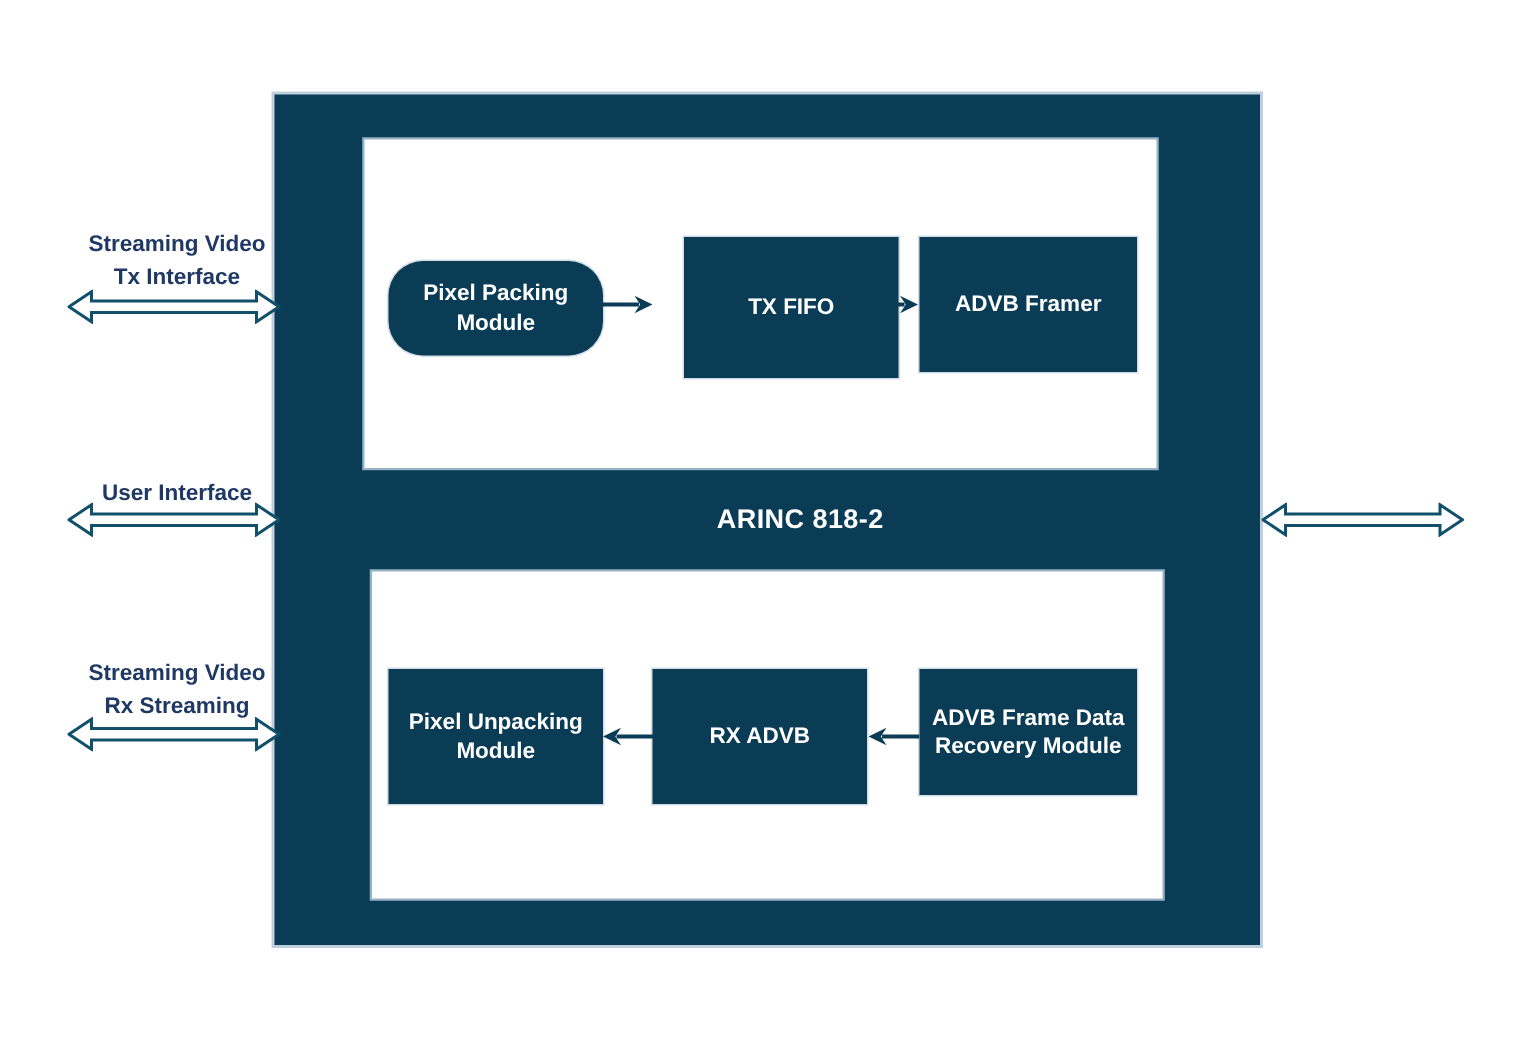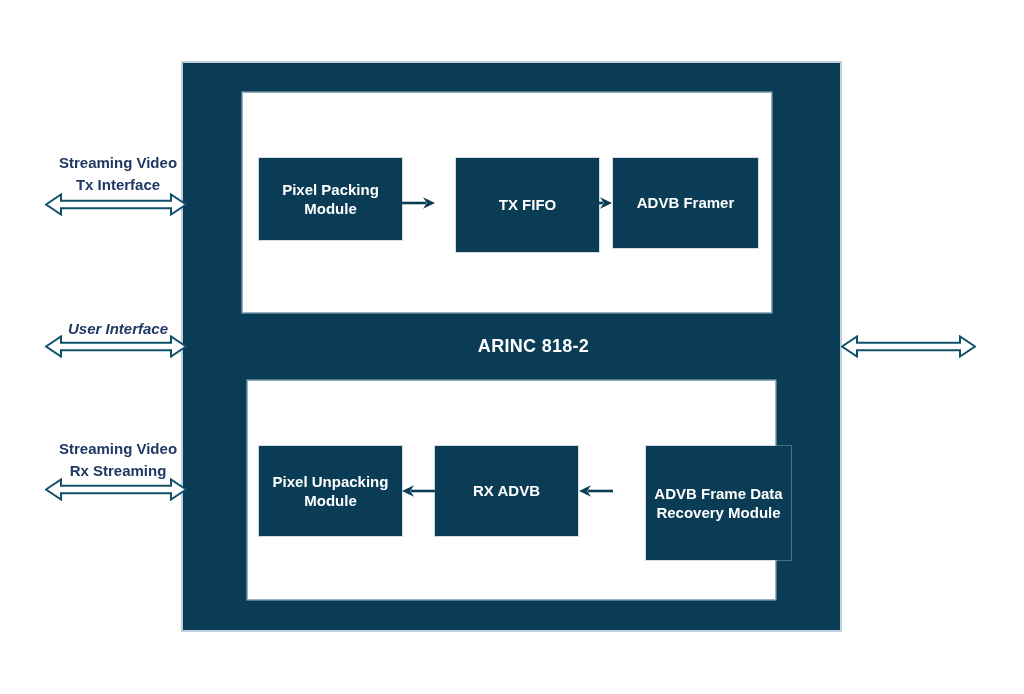--- a/index.html
+++ b/index.html
@@ -25,43 +25,43 @@
     box-shadow:0 0 0 1.5px rgba(176,199,216,.85);
   }
   .panel.top{left:243px;top:93px;width:528px;height:219px;}
   .panel.bottom{left:248px;top:381px;width:527px;height:218px;}
   .module{
     position:absolute;background:var(--block-fill);color:var(--block-text);
     display:flex;align-items:center;justify-content:center;text-align:center;
     font-weight:bold;font-size:15px;line-height:1.3;padding:4px 8px;
     box-shadow:0 0 0 1px rgba(150,180,200,.45);
   }
-  .m-pp{left:259px;top:158px;width:143px;height:82px;}
+  .m-pp{left:259px;top:174px;width:143px;height:63px;border-radius:23px;}
   .m-txf{left:456px;top:158px;width:143px;height:94px;}
   .m-fr{left:613px;top:158px;width:145px;height:90px;}
   .m-pu{left:259px;top:446px;width:143px;height:90px;}
   .m-rxf{left:435px;top:446px;width:143px;height:90px;}
-  .m-rec{left:646px;top:446px;width:145px;height:114px;text-align:center;}
+  .m-rec{left:613px;top:446px;width:145px;height:84px;text-align:center;}
   .core-title{
     position:absolute;left:183px;top:336px;width:657px;
     color:var(--block-text);font-weight:bold;font-size:18px;text-align:center;
     letter-spacing:.3px;
     padding-left:44px;
   }
   .flow-arrow{position:absolute;width:34px;height:14px;}
   .fa1{left:401px;top:196px;}
   .fa2{left:578px;top:196px;}
   .fa3{left:402px;top:484px;}
   .fa4{left:579px;top:484px;}
   .iface-label{
     position:absolute;color:var(--label-text);font-weight:bold;font-size:15px;
     line-height:22px;text-align:center;
   }
   .l-tx{left:38px;top:152px;width:160px;}
-  .l-user{left:38px;top:318px;width:160px;font-style:italic;}
+  .l-user{left:38px;top:318px;width:160px;}
   .l-rx{left:38px;top:438px;width:160px;}
   .l-tr{left:836px;top:296px;width:130px;}
   .dbl-arrow{position:absolute;height:23px;}
   .da-tx{left:45px;top:193px;width:142px;}
   .da-user{left:45px;top:335px;width:142px;}
   .da-rx{left:45px;top:478px;width:142px;}
   .da-tr{left:841px;top:335px;width:135px;}
   svg{display:block;}
 </style>
 </head>

